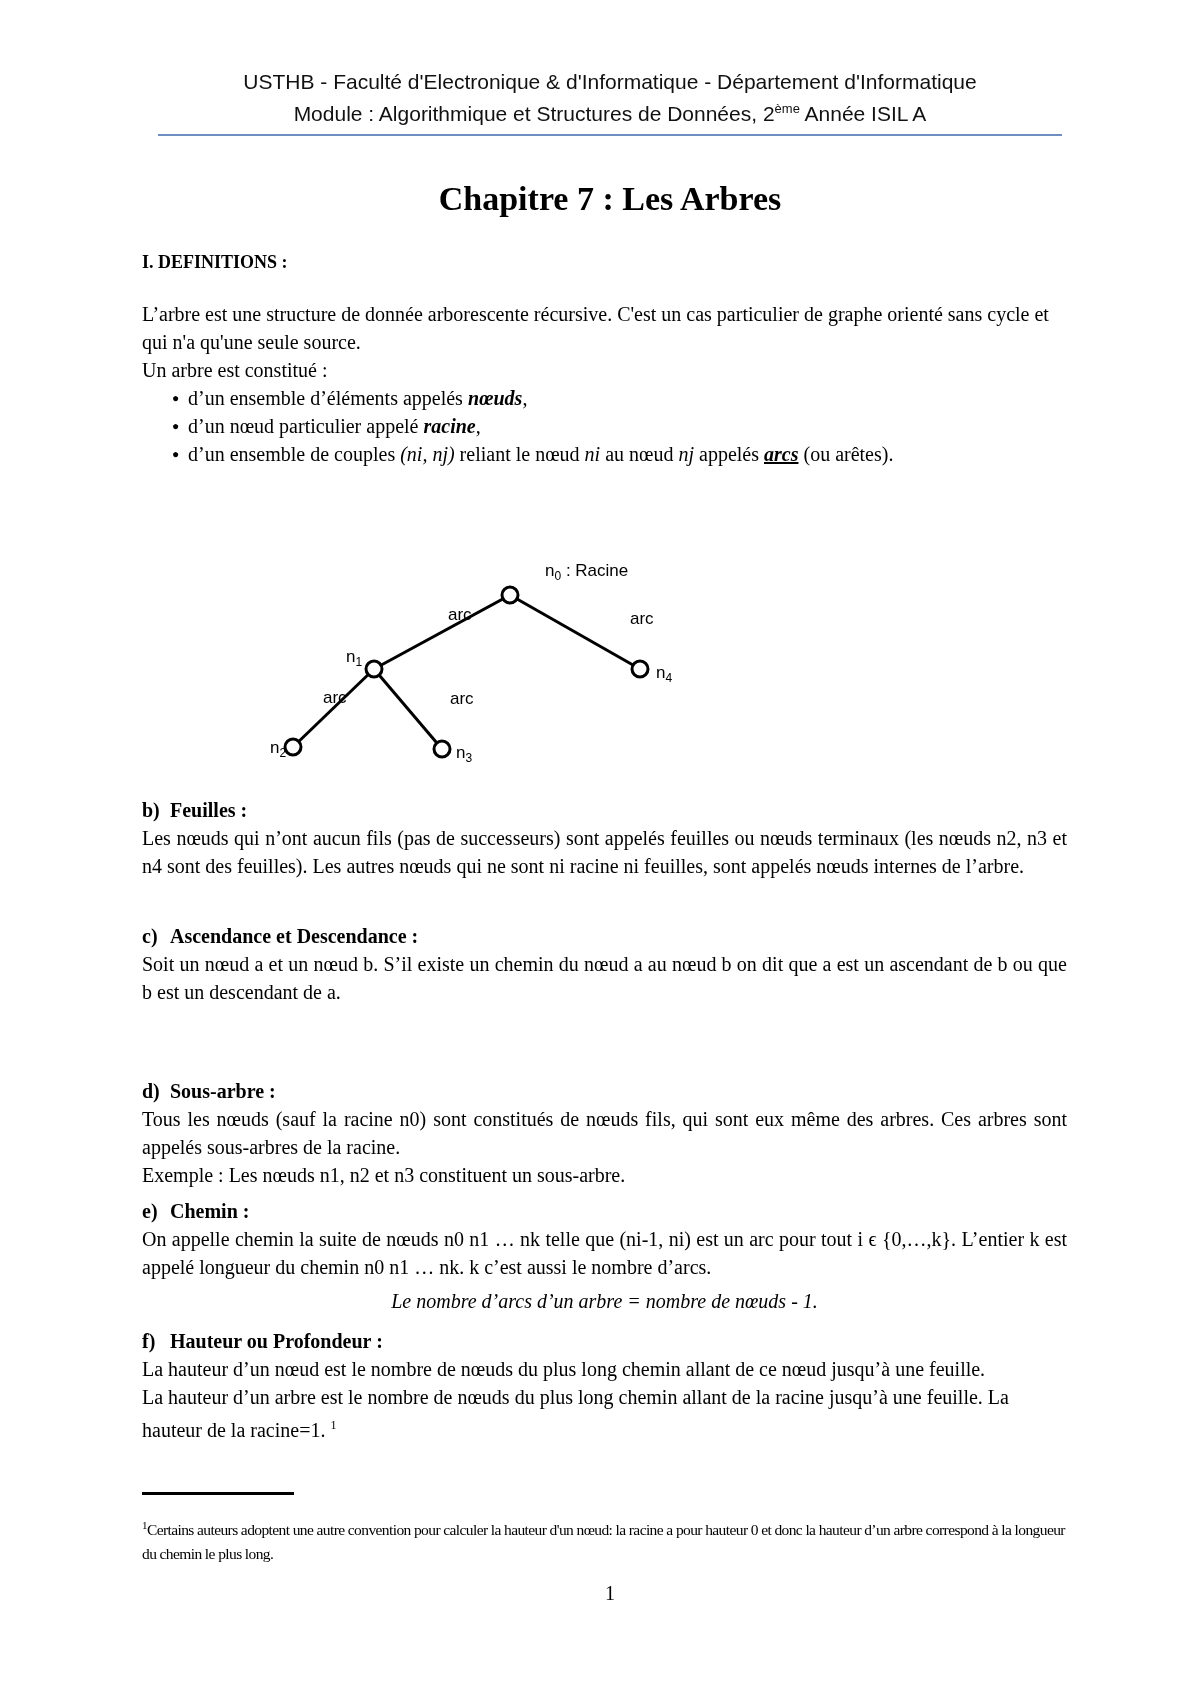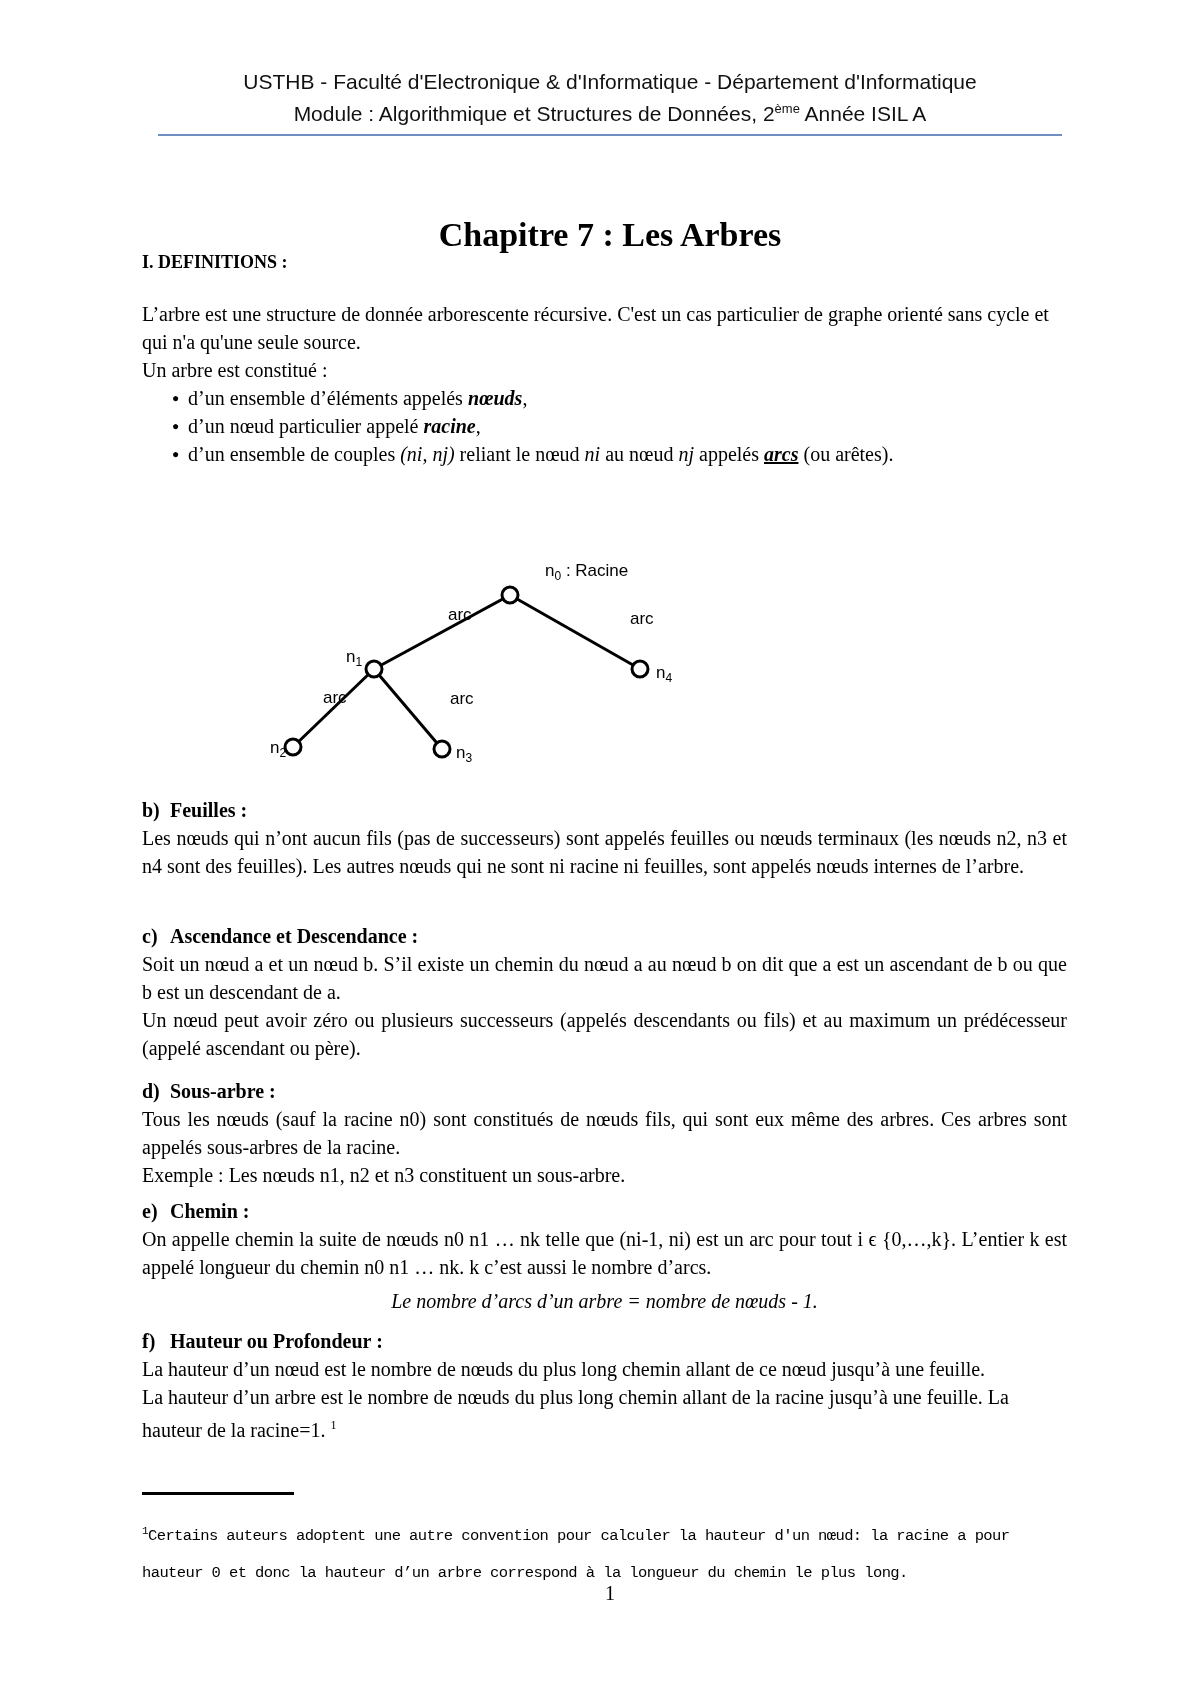--- a/index.html
+++ b/index.html
@@ -3,33 +3,33 @@
   <meta charset="utf-8">
   <style>
     html, body { margin: 0; padding: 0; background: #ffffff; }
     body { width: 1200px; height: 1696px; position: relative; overflow: hidden; color: #000; }
     .page { position: absolute; left: 0; top: 0; width: 1200px; height: 1690px; }
     .hdr { position: absolute; left: 140px; width: 940px; text-align: center; font-family: "Liberation Sans", sans-serif; font-size: 21px; color: #111; }
     .hdr1 { top: 70px; }
     .hdr2 { top: 101px; }
     .hdr sup { font-size: 13px; }
     .rule { position: absolute; left: 158px; top: 134px; width: 904px; height: 2px; background: #6f8fc2; }
-    .title { position: absolute; left: 140px; width: 940px; top: 180px; text-align: center; font-family: "Liberation Serif", serif; font-weight: bold; font-size: 34px; margin-top: 36px; }
+    .title { position: absolute; left: 140px; width: 940px; top: 180px; text-align: center; font-family: "Liberation Serif", serif; font-weight: bold; font-size: 34px; }
     .h1 { position: absolute; left: 142px; top: 252px; font-family: "Liberation Serif", serif; font-weight: bold; font-size: 18px; }
     .block { position: absolute; left: 142px; width: 925px; font-family: "Liberation Serif", serif; font-size: 20px; line-height: 28px; }
     .h2 { font-weight: bold; }
     .h2 .lbl { display: inline-block; width: 28px; }
     .justify { text-align: justify; }
     ul.bul { list-style: none; margin: 0; padding: 0 0 0 30px; }
     ul.bul li { position: relative; padding-left: 16px; }
     ul.bul li::before { content: "\25CF"; position: absolute; left: 0; top: 0; font-size: 12px; }
     .center-i { text-align: center; font-style: italic; }
     .diagram { position: absolute; left: 270px; top: 550px; width: 500px; height: 230px; }
     .fnrule { position: absolute; left: 142px; top: 1492px; width: 152px; height: 3px; background: #000; }
-    .fn { position: absolute; left: 142px; top: 1513px; width: 925px; font-family: Liberation Mono, monospace; font-size: 15.5px; line-height: 37px; letter-spacing: -0.6px; }
+    .fn { position: absolute; left: 142px; top: 1513px; width: 925px; font-family: Liberation Serif, serif; font-size: 15.5px; line-height: 24px; letter-spacing: -0.6px; }
     .pnum { position: absolute; left: 140px; width: 940px; top: 1582px; text-align: center; font-family: "Liberation Serif", serif; font-size: 20px; }
   </style>
 </head>
 <body>
 
 <div class="page">
 
   <div class="hdr hdr1">USTHB  -  Faculté d'Electronique &amp; d'Informatique  -  Département d'Informatique</div>
   <div class="hdr hdr2"><span>Module : Algorithmique et Structures de Données,  2</span><sup>ème</sup><span> Année ISIL A</span></div>
   <div class="rule"></div>
@@ -77,21 +77,20 @@
   </div>
 
   <div class="block justify" style="top:796px;">
     <div class="h2"><span class="lbl">b)</span><span>Feuilles :</span></div>
     <div>Les nœuds qui n’ont aucun fils (pas de successeurs) sont appelés feuilles ou nœuds terminaux (les nœuds n2,  n3 et n4  sont des feuilles). Les autres nœuds qui ne sont ni racine ni feuilles, sont appelés nœuds internes de l’arbre.</div>
   </div>
 
   <div class="block justify" style="top:922px;">
     <div class="h2"><span class="lbl">c)</span><span>Ascendance et Descendance :</span></div>
     <div>Soit un nœud a et un nœud b. S’il existe un chemin du nœud a  au nœud b on dit que a est un ascendant de b ou que b est un descendant de a.</div>
-    <div>Un nœud peut avoir zéro ou plusieurs successeurs (appelés descendants ou fils) et au maximum un prédécesseur (appelé ascendant ou père).</div>
   </div>
 
   <div class="block justify" style="top:1077px;">
     <div class="h2"><span class="lbl">d)</span><span>Sous-arbre :</span></div>
     <div>Tous les nœuds (sauf la racine n0) sont constitués de nœuds fils, qui sont eux même des arbres. Ces arbres sont appelés sous-arbres de la racine.</div>
     <div>Exemple : Les nœuds n1, n2 et n3 constituent un sous-arbre.</div>
   </div>
 
   <div class="block justify" style="top:1197px;">
     <div class="h2"><span class="lbl">e)</span><span>Chemin :</span></div>

